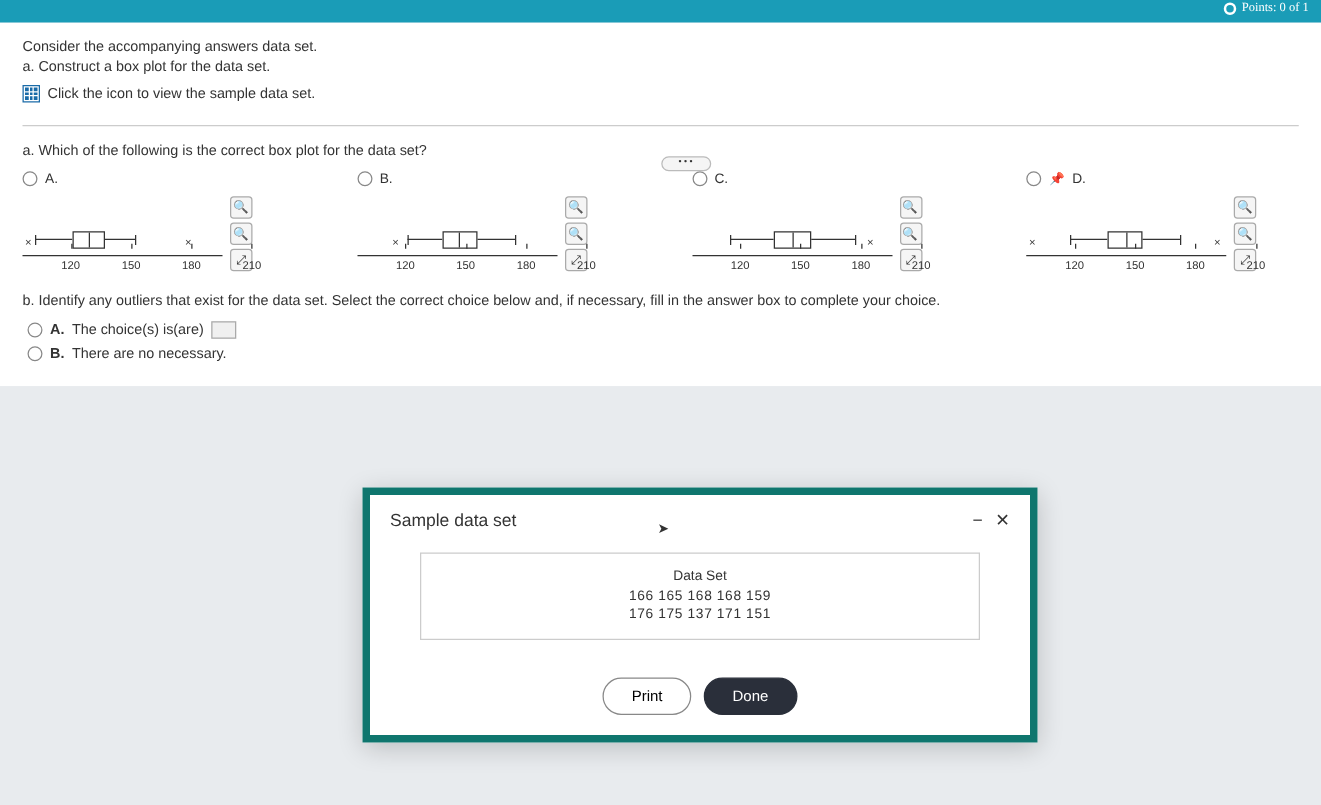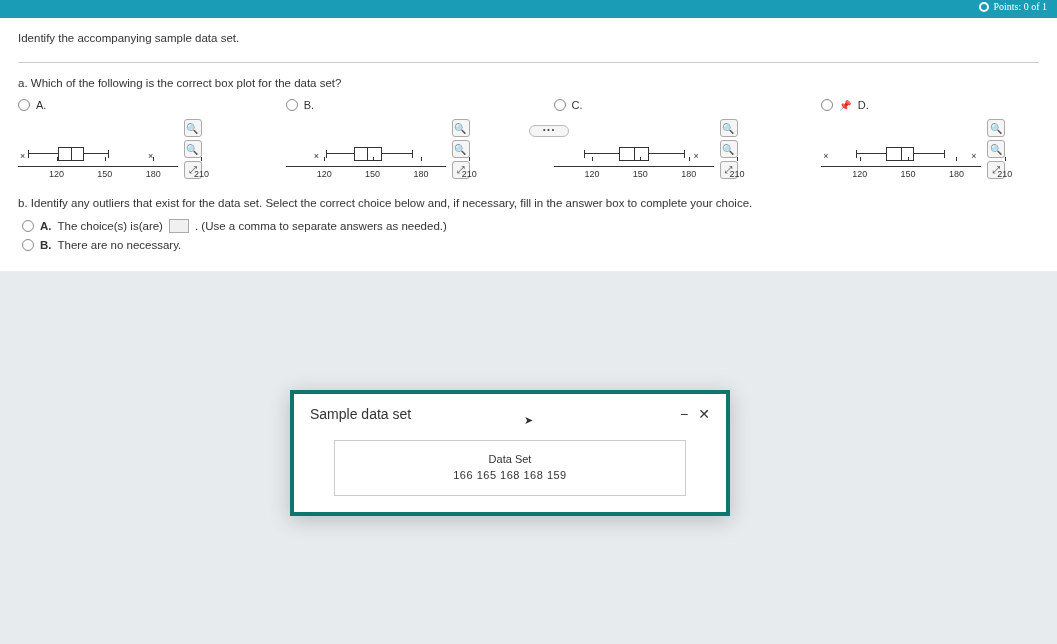--- a/index.html
+++ b/index.html
@@ -29,21 +29,21 @@
 .whisk { position: absolute; bottom: 25px; height: 1px; background: #333; }
 .cap { position: absolute; width: 1px; height: 8px; background: #333; bottom: 21px; }
 .out-x { position: absolute; font-size: 9px; bottom: 18px; }
 .icon-col { display: flex; flex-direction: column; gap: 3px; }
 .icon-btn { width: 18px; height: 18px; border: 1px solid #aaa; border-radius: 3px; display: flex; align-items: center; justify-content: center; font-size: 10px; cursor: pointer; background: #f5f5f5; }
 .pin-icon { font-size: 10px; color: #b33; }
 .sub-q { font-size: 11.5px; margin-bottom: 10px; }
 .sub-choices { margin-left: 4px; }
 .sub-choice { display: flex; align-items: center; gap: 6px; margin-bottom: 6px; font-size: 11.5px; }
 .input-box { width: 20px; height: 14px; border: 1px solid #aaa; background: #f0f0f0; display: inline-block; }
-.modal { position: absolute; left: 290px; top: 390px; width: 440px; background: #fff; border: 4px solid #0f766e; box-shadow: 0 4px 20px rgba(0,0,0,0.2); }
+.modal { position: absolute; left: 290px; top: 390px; width: 540px; background: #fff; border: 6px solid #0f766e; box-shadow: 0 4px 20px rgba(0,0,0,0.2); }
 .modal-head { display: flex; justify-content: space-between; padding: 12px 16px 8px; }
 .modal-title { font-size: 14px; font-weight: 400; }
 .modal-ctrl { display: flex; gap: 10px; font-size: 14px; cursor: pointer; }
 .modal-body { padding: 10px 40px 16px; }
 .data-row { border: 1px solid #ccc; padding: 12px 28px; font-size: 11px; text-align: center; }
 .data-row .dtitle { margin-bottom: 4px; }
 .data-row .drow { letter-spacing: 0.5px; margin-bottom: 2px; }
 .copy-icon { display: inline-block; width: 12px; height: 10px; border: 1px solid #888; position: relative; margin-left: 2px; vertical-align: middle; cursor: pointer; }
 .modal-foot { display: flex; justify-content: center; gap: 10px; padding: 14px 0 16px; }
 .btn { padding: 7px 22px; border-radius: 18px; font-size: 12px; cursor: pointer; }
@@ -57,21 +57,36 @@
 
 <div class="header-bar">
   <div class="header-right">
     <span style="display:inline-block;width:10px;height:10px;border:2px solid #fff;border-radius:50%;"></span>
     <span>Points: 0 of 1</span>
   </div>
 </div>
 
 <div class="content">
   <div class="instructions">
-    <p>Identify the accompanying sample data set.</p>
+    <p>Consider the accompanying answers data set.</p>
+    <p>a. Construct a box plot for the data set.</p>
+    <div class="icon-link">
+      <span class="grid-icon">
+          <span></span>
+          <span></span>
+          <span></span>
+          <span></span>
+          <span></span>
+          <span></span>
+          <span></span>
+          <span></span>
+          <span></span>
+        </span>
+      <span>Click the icon to view the sample data set.</span>
+    </div>
   </div>
 
   <div class="collapse-btn">• • •</div>
 
   <hr>
 
   <p class="question">a. Which of the following is the correct box plot for the data set?</p>
 
   <div class="choices">
 
@@ -204,21 +219,20 @@
 
   </div>
 
   <p class="sub-q">b. Identify any outliers that exist for the data set. Select the correct choice below and, if necessary, fill in the answer box to complete your choice.</p>
   <div class="sub-choices">
     <div class="sub-choice">
       <span class="radio"></span>
       <b>A.</b>
       <span>The choice(s) is(are)</span>
       <span class="input-box"></span>
-      <span>. (Use a comma to separate answers as needed.)</span>
     </div>
     <div class="sub-choice">
       <span class="radio"></span>
       <b>B.</b>
       <span>There are no necessary.</span>
     </div>
   </div>
 </div>
 
 <div class="modal">
@@ -227,15 +241,20 @@
     <div class="modal-ctrl">
       <span>−</span>
       <span>✕</span>
     </div>
   </div>
   <span class="cursor-icon" style="left:230px;top:20px;">➤</span>
   <div class="modal-body">
     <div class="data-row">
       <div class="dtitle">Data Set</div>
       <div class="drow">166 165 168 168 159</div>
-    </div>
+      <div class="drow">176 175 137 171 151</div>
+    </div>
+  </div>
+  <div class="modal-foot">
+    <button class="btn btn-print">Print</button>
+    <button class="btn btn-done">Done</button>
   </div>
 </div>
 
 </body></html>

